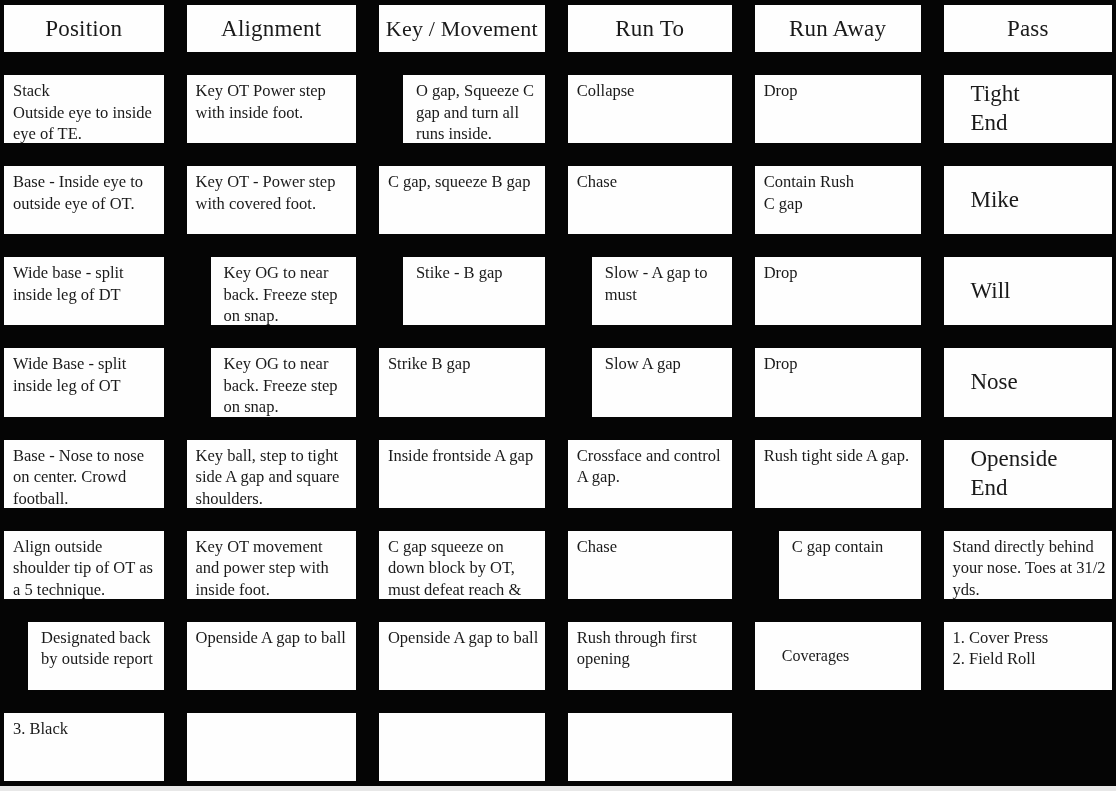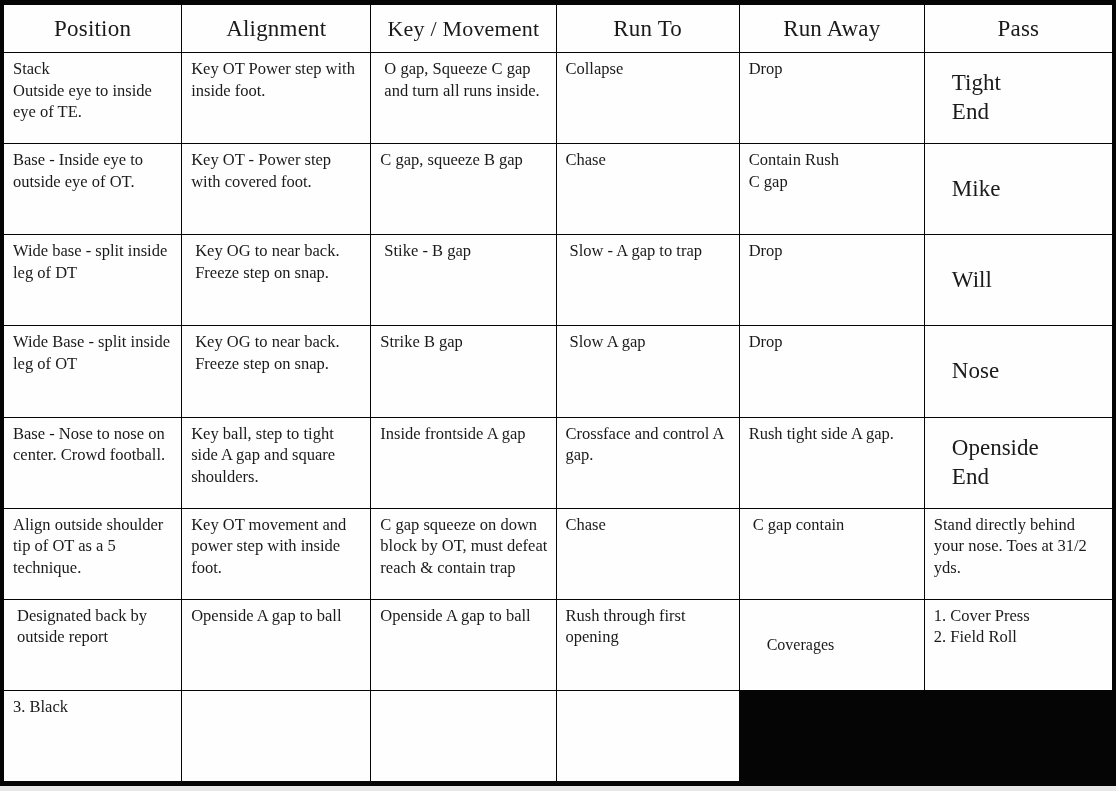--- a/index.html
+++ b/index.html
@@ -18,21 +18,21 @@
     position: absolute;
     top: 0; left: 0;
     width: 1116px;
     height: 786px;
     box-sizing: border-box;
     background: #050505;
     padding: 5px 4px 5px 4px;
     display: grid;
     grid-template-columns: 178fr 189fr 185fr 183fr 185fr 188fr;
     grid-template-rows: 47px repeat(8, 1fr);
-    gap: 1px;
+    gap: 23px;
   }
   .bottom-strip {
     position: absolute;
     left: 0; bottom: 0;
     width: 1116px; height: 5px;
     background: #e8e8e8;
   }
   .cell {
     background: #fefefe;
     color: #1a1a1a;
@@ -56,21 +56,21 @@
     white-space: pre-line;
     line-height: 1.25;
   }
   .poscell.smaller { font-size: 16px; }
   .body {
     font-size: 16.5px;
     line-height: 21.5px;
     padding: 5px 6px 14px 9px;
     white-space: pre-line;
   }
-  .body.indent { padding-left: 13px; }
+  .body.indent { padding-left: 13px; margin-left: 24px; }
 </style>
 </head>
 <body>
 
 <div class="page">
   <div class="grid">
 
     <div class="cell hdr">Position</div>
     <div class="cell hdr">Alignment</div>
     <div class="cell hdr small">Key / Movement</div>
@@ -91,21 +91,21 @@
     <div class="cell body">Key OT - Power step with covered foot.</div>
     <div class="cell body">C gap, squeeze B gap</div>
     <div class="cell body">Chase</div>
     <div class="cell body">Contain Rush
 C gap</div>
 
     <div class="cell poscell">Mike</div>
     <div class="cell body">Wide base - split inside leg of DT</div>
     <div class="cell body indent">Key OG to near back.  Freeze step on snap.</div>
     <div class="cell body indent">Stike - B gap</div>
-    <div class="cell body indent">Slow - A gap to trap</div>
+    <div class="cell body indent">Slow - A gap to must</div>
     <div class="cell body">Drop</div>
 
     <div class="cell poscell">Will</div>
     <div class="cell body">Wide Base - split inside leg of OT</div>
     <div class="cell body indent">Key OG to near back.   Freeze step on snap.</div>
     <div class="cell body">Strike B gap</div>
     <div class="cell body indent">Slow  A gap</div>
     <div class="cell body">Drop</div>
 
     <div class="cell poscell">Nose</div>

